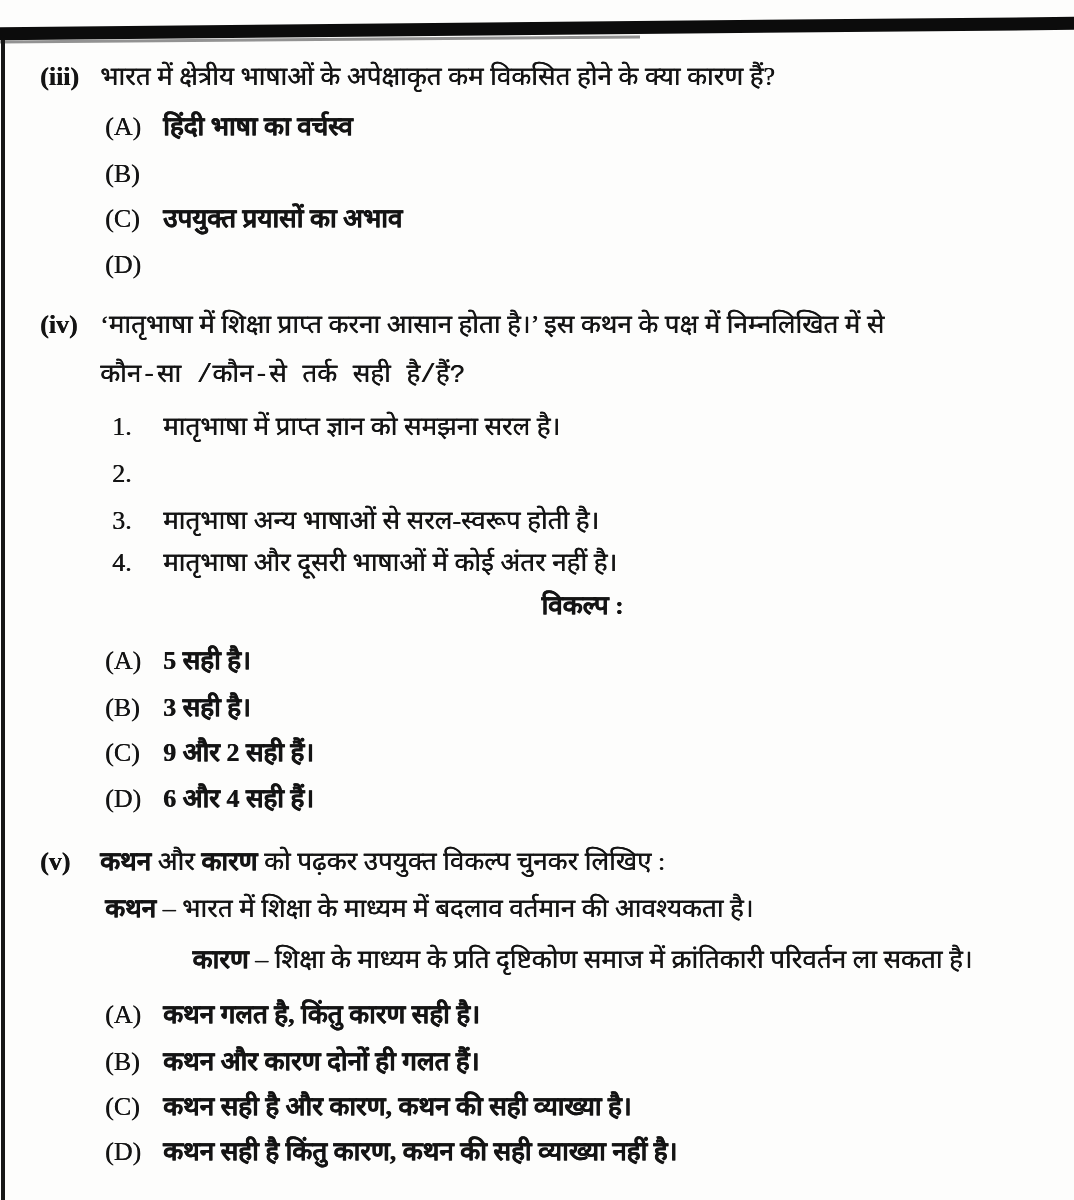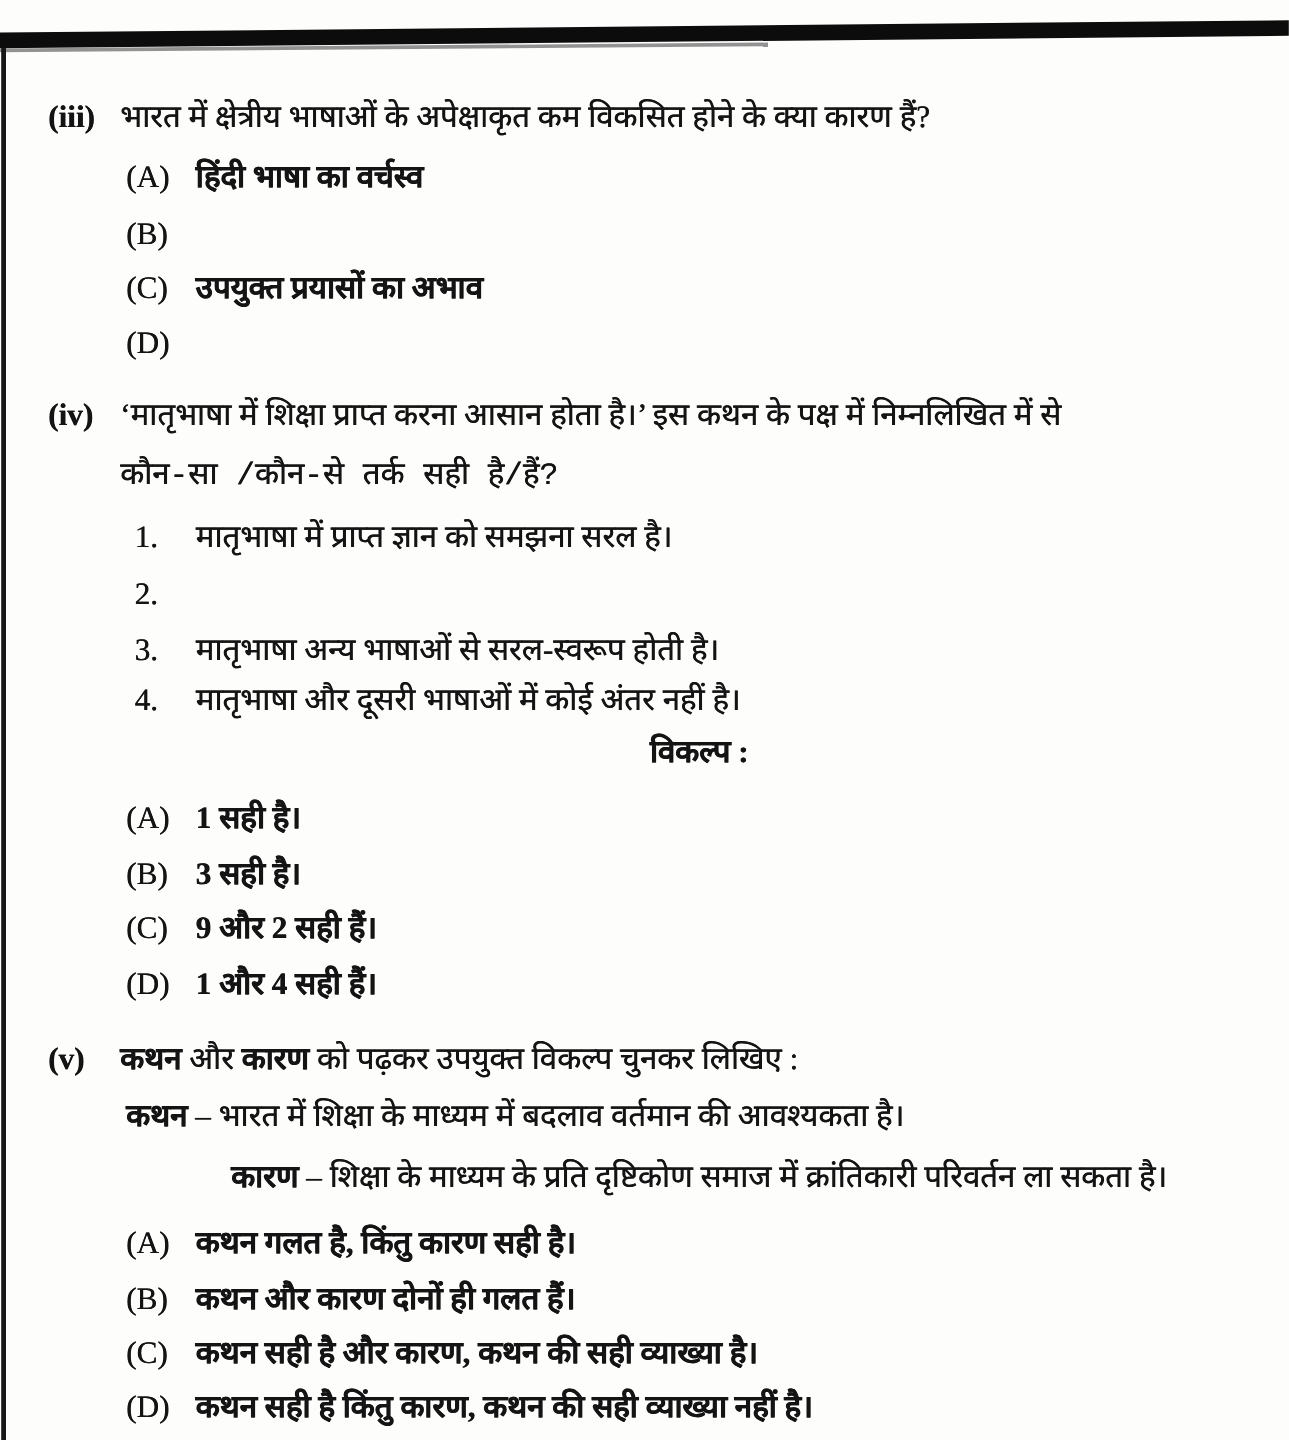--- a/index.html
+++ b/index.html
@@ -39,21 +39,21 @@
     position: absolute;
     left: 1px;
     top: 40px;
     width: 4px;
     height: 1160px;
     background: #171717;
   }
   .content {
     position: absolute;
     left: 40px;
-    top: 81px;
+    top: 60px;
     width: 1020px;
     font-size: 26px;
     line-height: 34px;
     text-shadow: 0.4px 0 0 currentColor;
   }
   .row { display: flex; }
   .nowrap { white-space: nowrap; }
   .b { font-weight: 700; }
 
   .q-num {
@@ -137,33 +137,33 @@
     <span class="stmt-num">3.</span>
     <span class="stmt-text">मातृभाषा अन्य भाषाओं से सरल-स्वरूप होती है।</span>
   </div>
   <div class="row stmt-row nowrap mb9">
     <span class="stmt-num">4.</span>
     <span class="stmt-text">मातृभाषा और दूसरी भाषाओं में कोई अंतर नहीं है।</span>
   </div>
   <div class="options-heading nowrap mb21">विकल्प :</div>
   <div class="row opt-row nowrap mb13">
     <span class="opt-label">(A)</span>
-    <span class="opt-text">1 सही है।</span>
+    <span class="opt-text">5 सही है।</span>
   </div>
   <div class="row opt-row nowrap mb11">
     <span class="opt-label">(B)</span>
     <span class="opt-text">3 सही है।</span>
   </div>
   <div class="row opt-row nowrap mb12">
     <span class="opt-label">(C)</span>
     <span class="opt-text">9 और 2 सही हैं।</span>
   </div>
   <div class="row opt-row nowrap mb29">
     <span class="opt-label">(D)</span>
-    <span class="opt-text">1 और 4 सही हैं।</span>
+    <span class="opt-text">6 और 4 सही हैं।</span>
   </div>
 
   <div class="row nowrap mb13">
     <span class="q-num">(v)</span>
     <span class="q-text">
       <span class="b">कथन</span>
       <span>और</span>
       <span class="b">कारण</span>
       <span>को पढ़कर उपयुक्त विकल्प चुनकर लिखिए :</span>
     </span>

